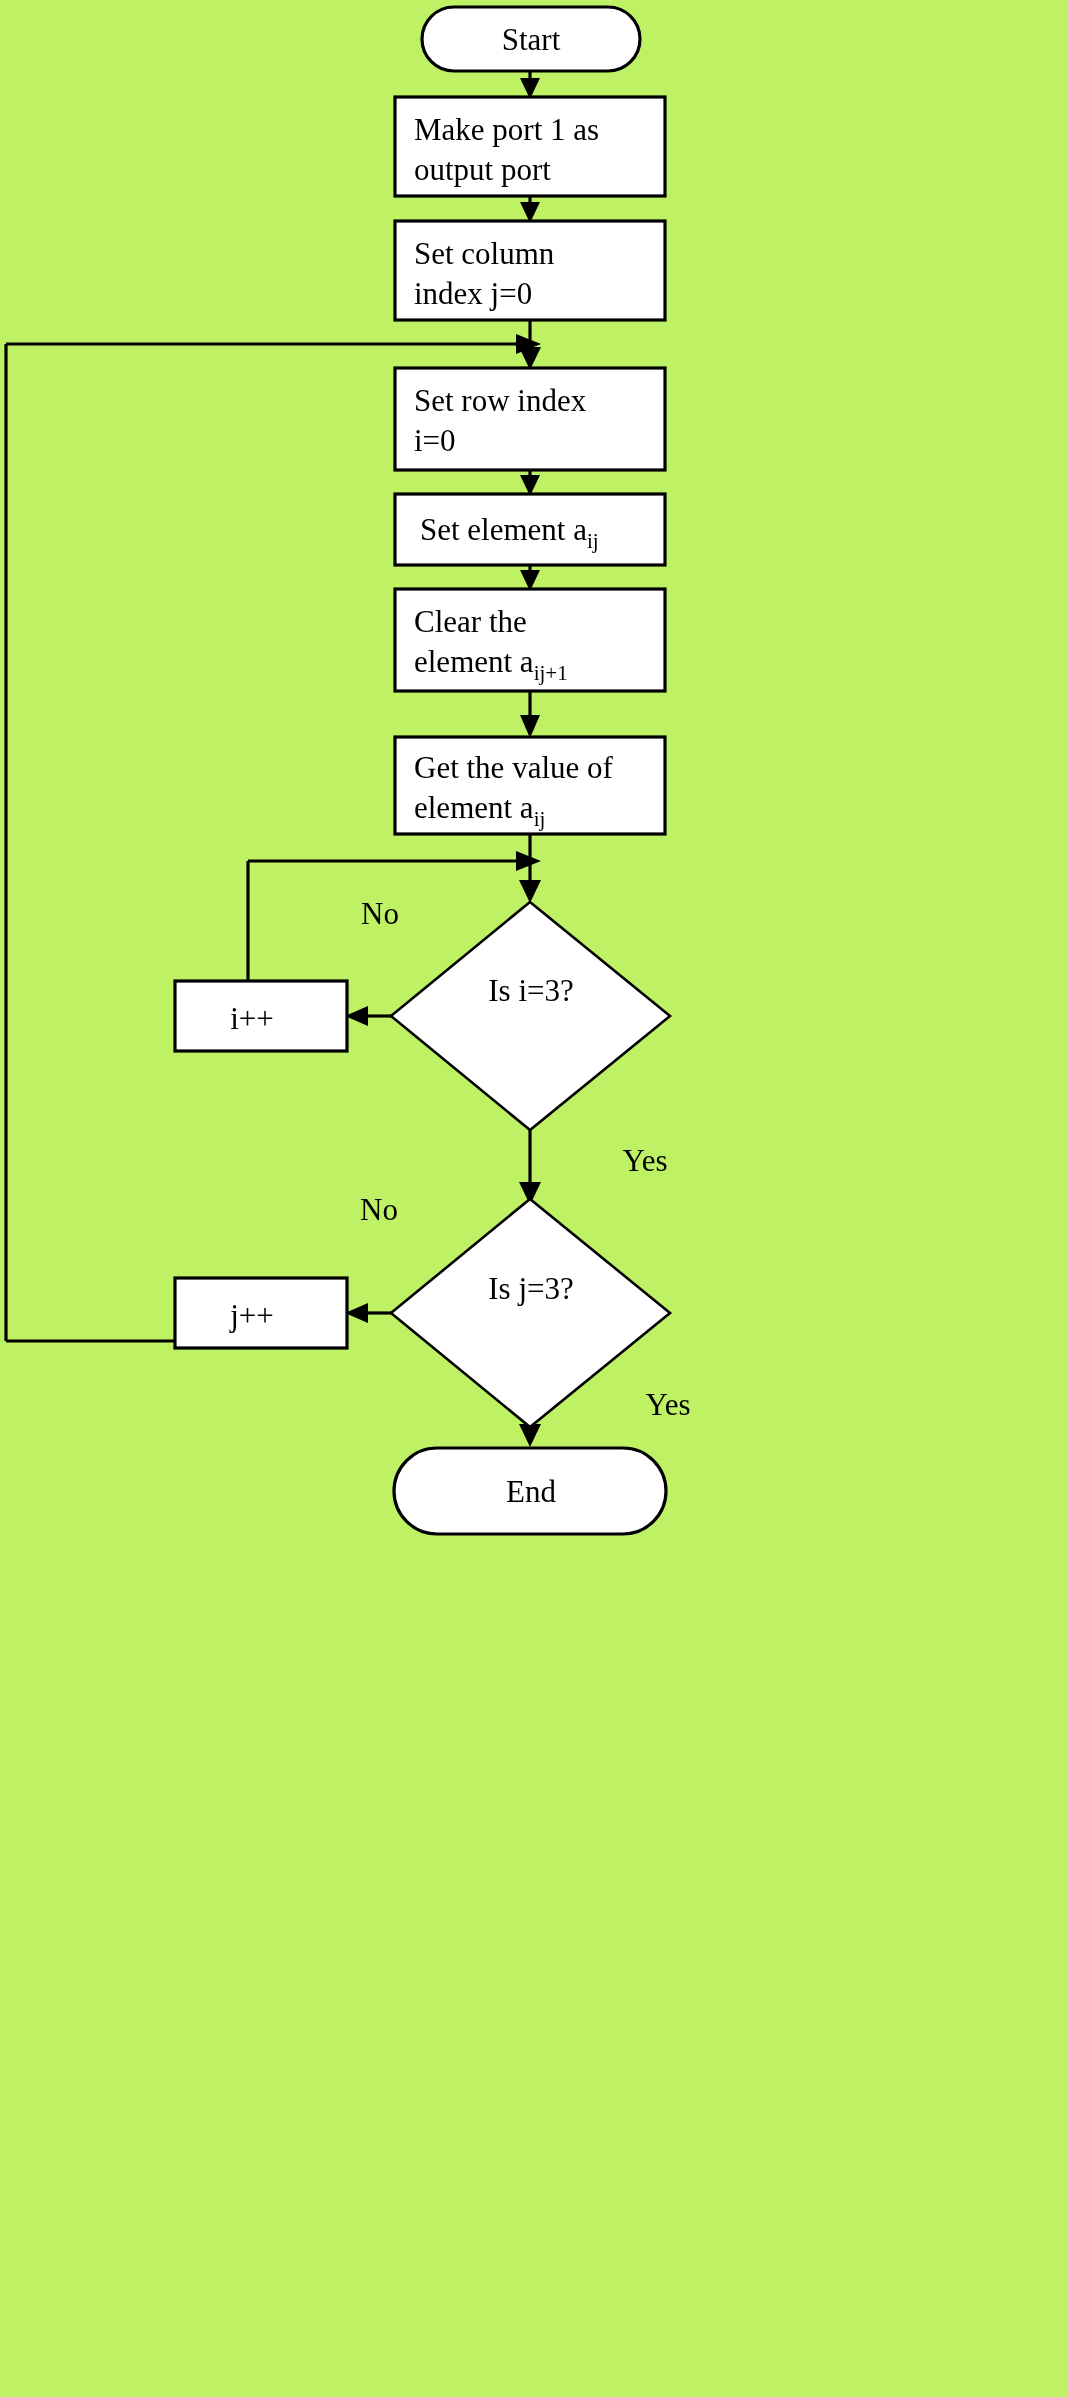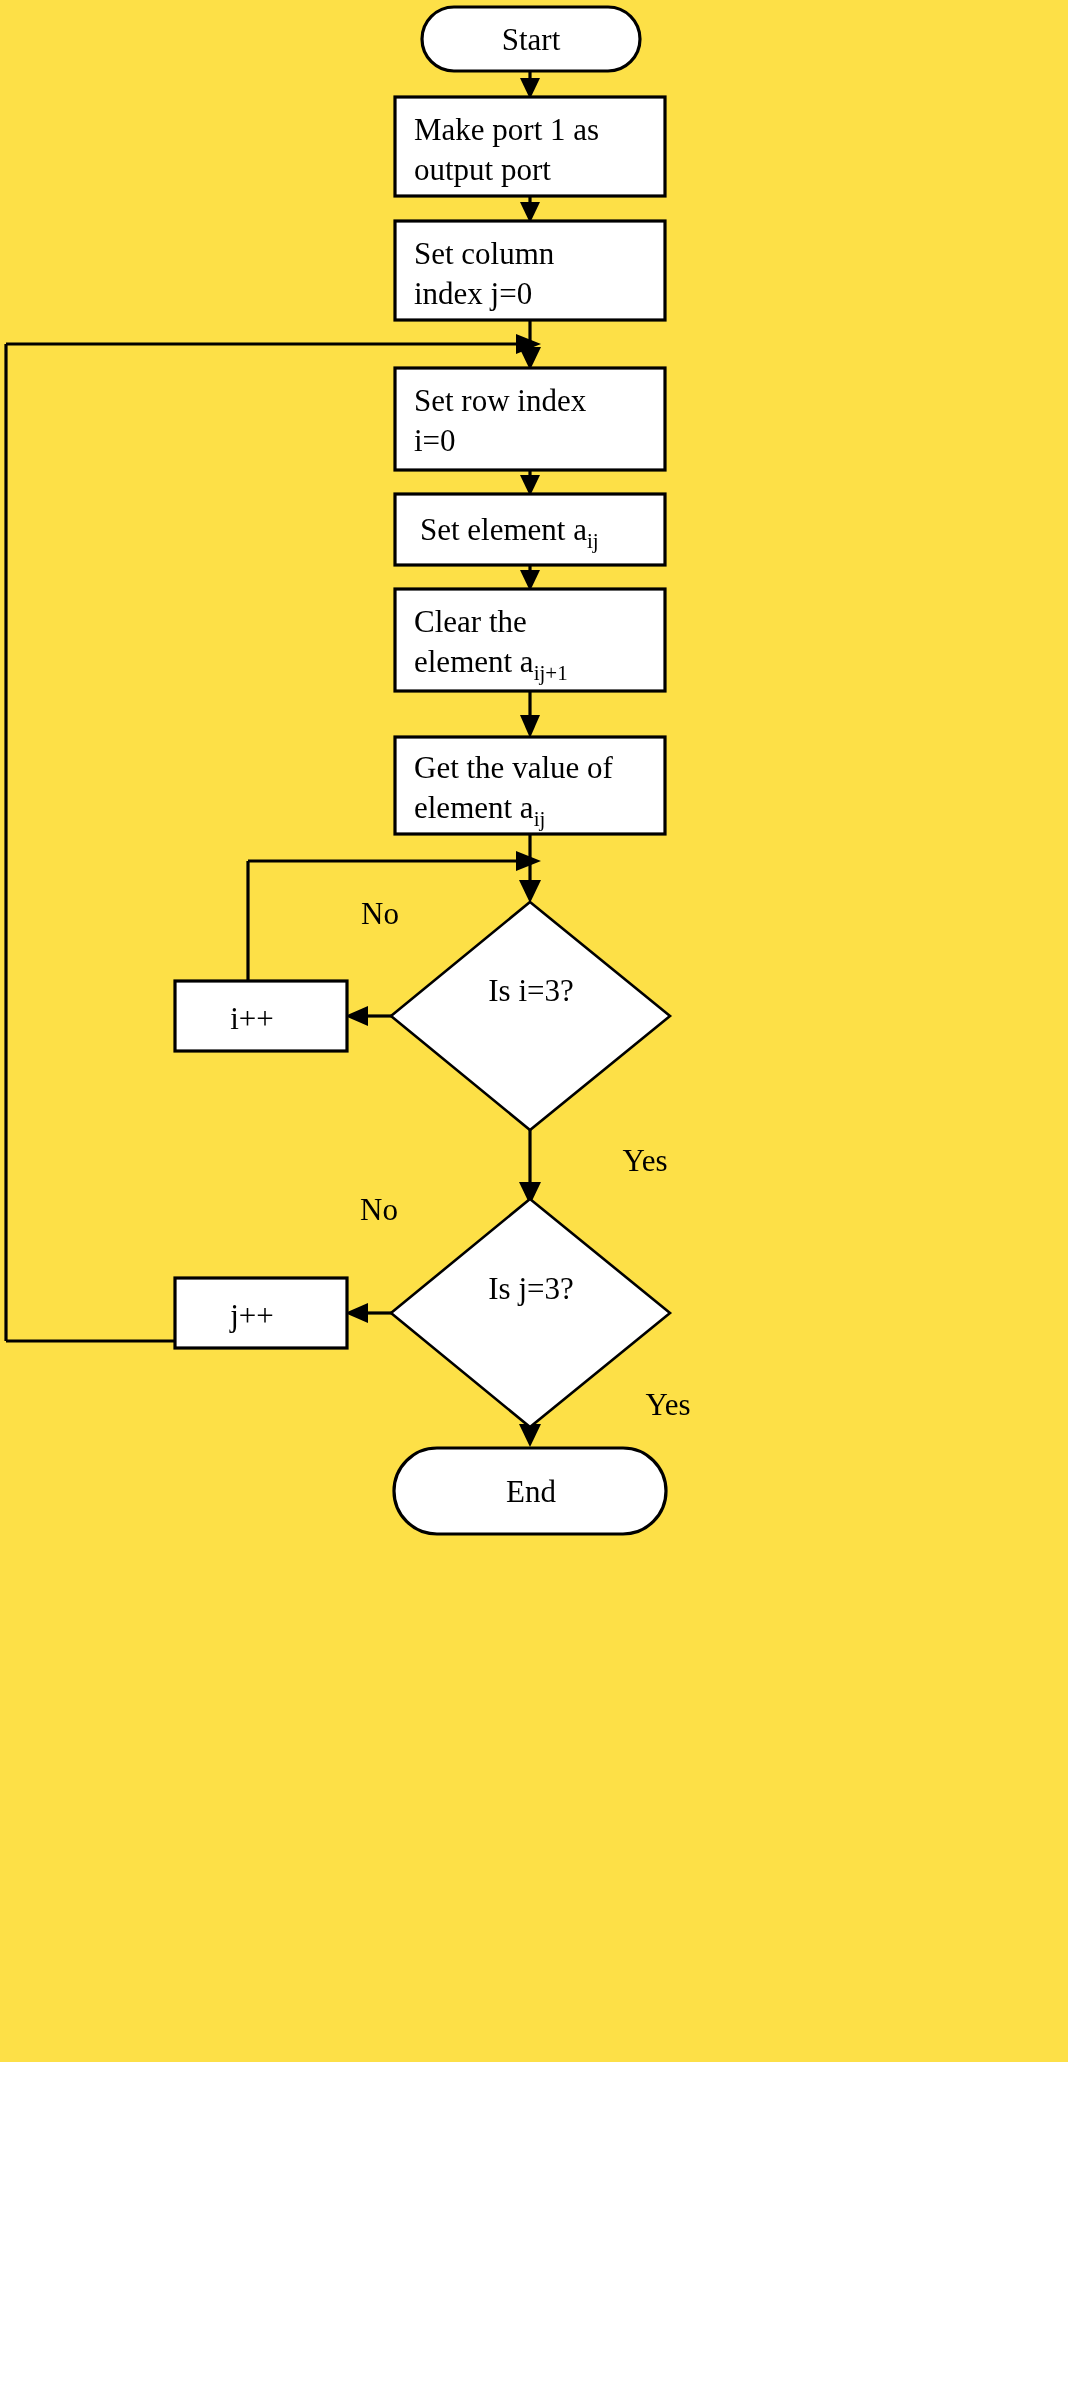--- a/index.html
+++ b/index.html
@@ -4,22 +4,22 @@
 <title>Flowchart</title>
 <style>
   html, body {
     margin: 0;
     padding: 0;
     background: #ffffff;
   }
   #page {
     position: relative;
     width: 1068px;
-    height: 2062px;
-    background: #fde047;
+    height: 2397px;
+    background: #bef264;
     font-family: "Liberation Serif", "DejaVu Serif", serif;
     overflow: hidden;
   }
   #flow-svg {
     position: absolute;
     left: 0;
     top: 0;
     width: 1068px;
     height: 2397px;
   }

